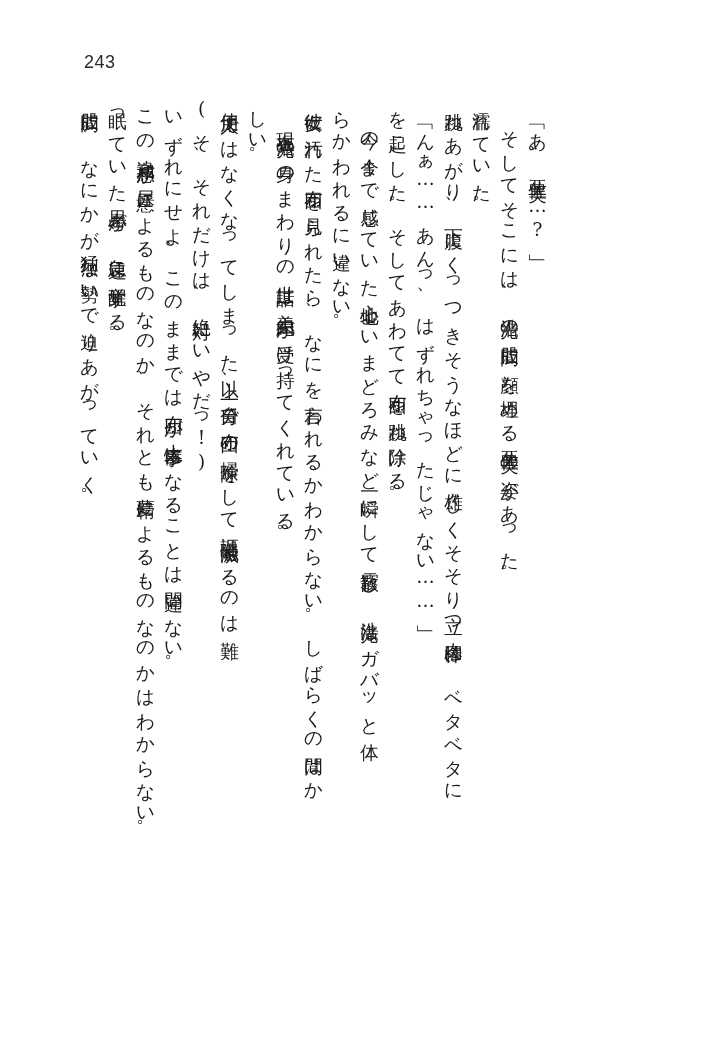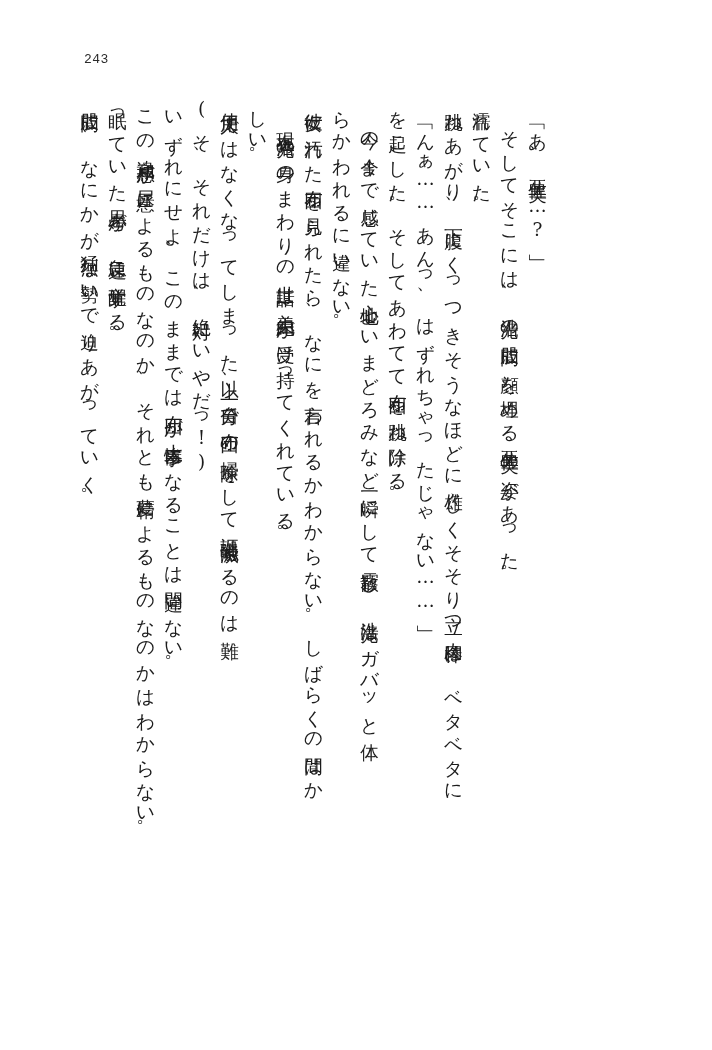--- a/index.html
+++ b/index.html
@@ -13,24 +13,24 @@
     height: 1050px;
     background: #ffffff;
     overflow: hidden;
     font-family: "DejaVu Serif", "Liberation Serif", serif;
     color: #1a1a1a;
   }
   .page-number {
     position: absolute;
     top: 52px;
     left: 84px;
-    font-size: 13px;
+    font-size: 18px;
     letter-spacing: 0.5px;
     color: #2b2b2b;
-    font-family: Liberation Mono, monospace;
+    font-family: Liberation Sans, sans-serif;
   }
   .text-body {
     position: absolute;
     top: 98px;
     right: 72px;
     height: 900px;
     width: 570px;
     display: flex;
     flex-direction: row;
     justify-content: flex-start;

